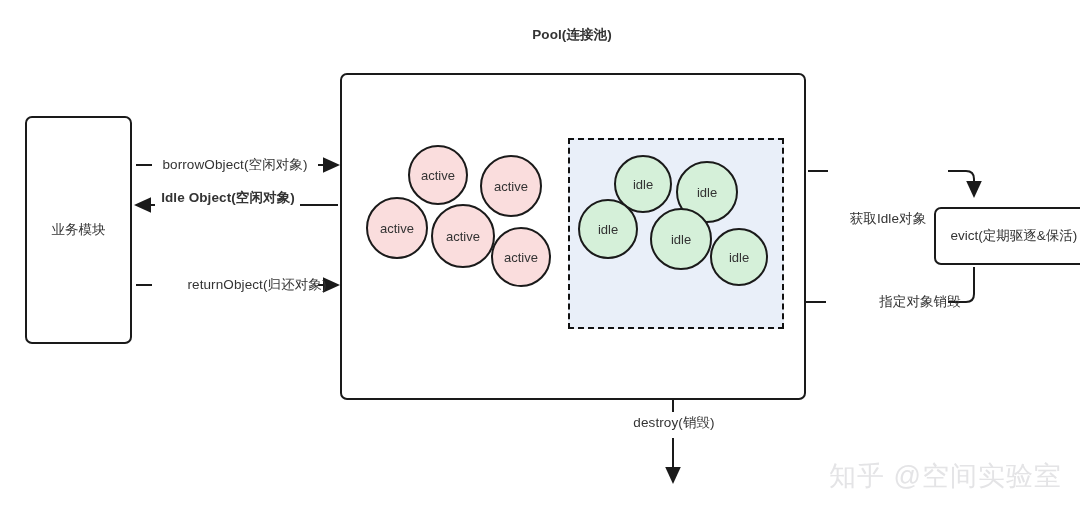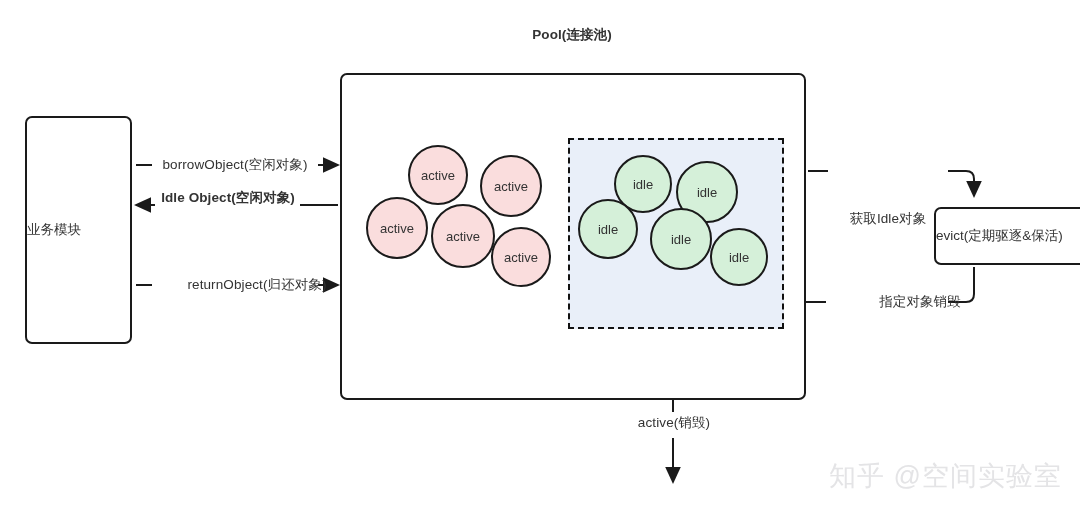--- a/index.html
+++ b/index.html
@@ -34,20 +34,21 @@
   }
 
   
   .box {
     position: absolute;
     box-sizing: border-box;
     border: 2px solid #1a1a1a;
     background: #ffffff;
     display: flex;
     align-items: center;
+    justify-content: center;
   }
   #business-module {
     left: 25px;
     top: 116px;
     width: 107px;
     height: 228px;
     border-radius: 7px;
   }
   #business-module .btxt { font-size: 13.5px; color: #333; }
 
@@ -152,21 +153,21 @@
     <line x1="673" y1="438" x2="673" y2="482" stroke="#1a1a1a" stroke-width="2" marker-end="url(#arrow-solid)"></line>
   </g>
 </svg>
 
 <div class="lbl center" style="left:572px; top:27px;font-weight:bold;">Pool(连接池)</div>
 
 <div class="lbl center" style="left:560px; top:96px;">allObjects(所有对象)</div>
 
 <div class="lbl center" style="left:674px; top:286px;">idleObjects(空闲对象)</div>
 
-<div class="lbl center" style="left:674px; top:415px;">active(销毁)</div>
+<div class="lbl center" style="left:674px; top:415px;">destroy(销毁)</div>
 
 <div class="box" id="business-module">
   <span class="btxt">业务模块</span>
 </div>
 
 <div class="box" id="pool-box"></div>
 
 <div id="idle-objects-box"></div>
 
 <div class="box" id="evict-box">

